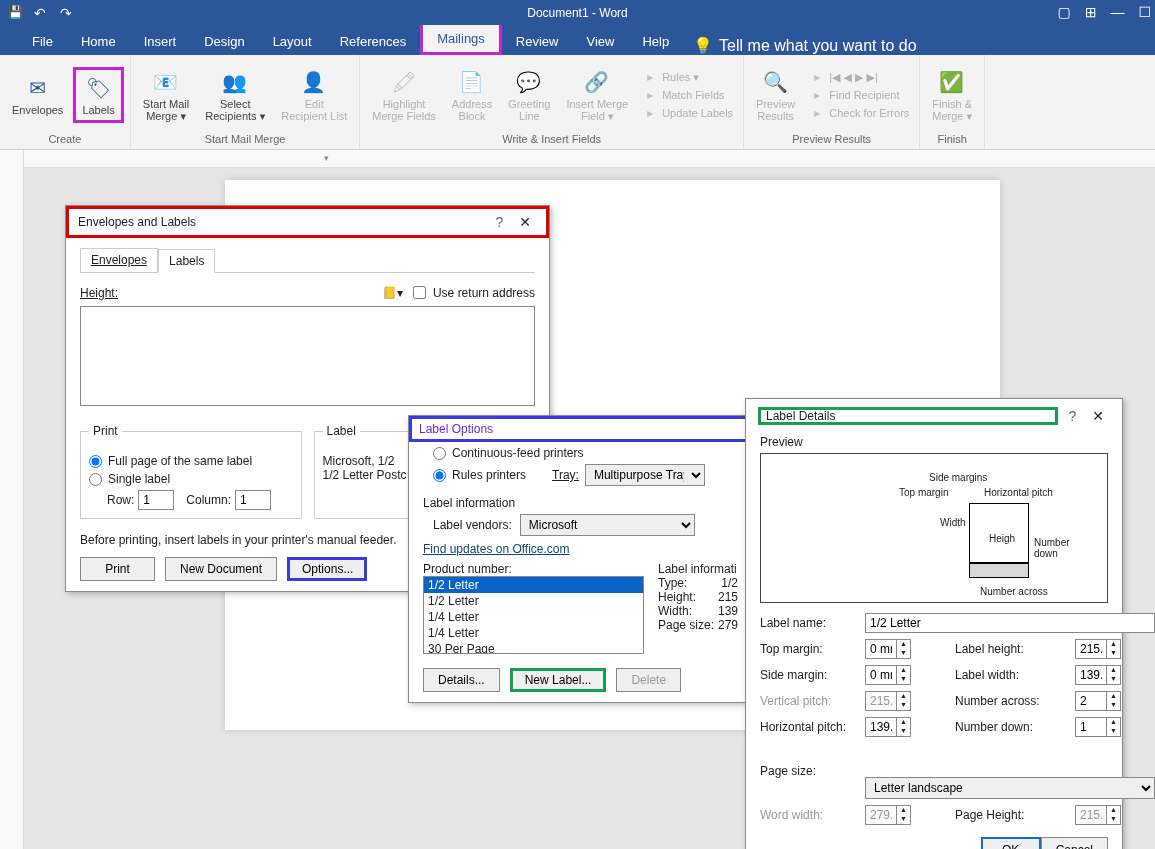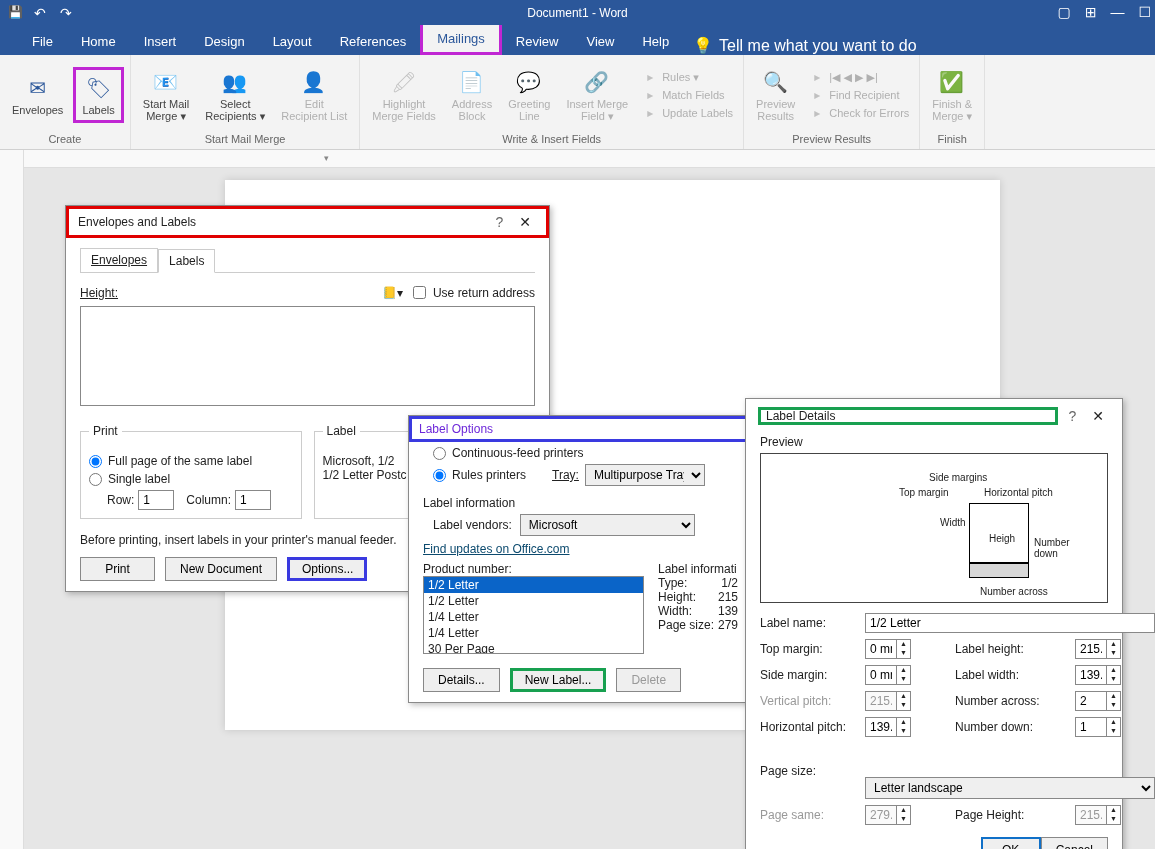--- a/index.html
+++ b/index.html
@@ -416,21 +416,21 @@
           <input type="text" value="1" style="">
           <div class="spinbtns">
             <span>▲</span>
             <span>▼</span>
           </div>
         </div>
 
       <span>Page size:</span>
       <select style="grid-column:2/5;margin-top:34px;"><option>Letter landscape</option></select>
 
-      <span class="disabled-txt">Page same:</span>
+      <span class="disabled-txt">Word width:</span>
       <div class="num">
           <input type="text" disabled="" style="color: rgb(153, 153, 153);" value="279.4 mm">
           <div class="spinbtns">
             <span>▲</span>
             <span>▼</span>
           </div>
         </div>
       <span>Page Height:</span>
       <div class="num">
           <input type="text" disabled="" style="color: rgb(153, 153, 153);" value="215.9 mm">

